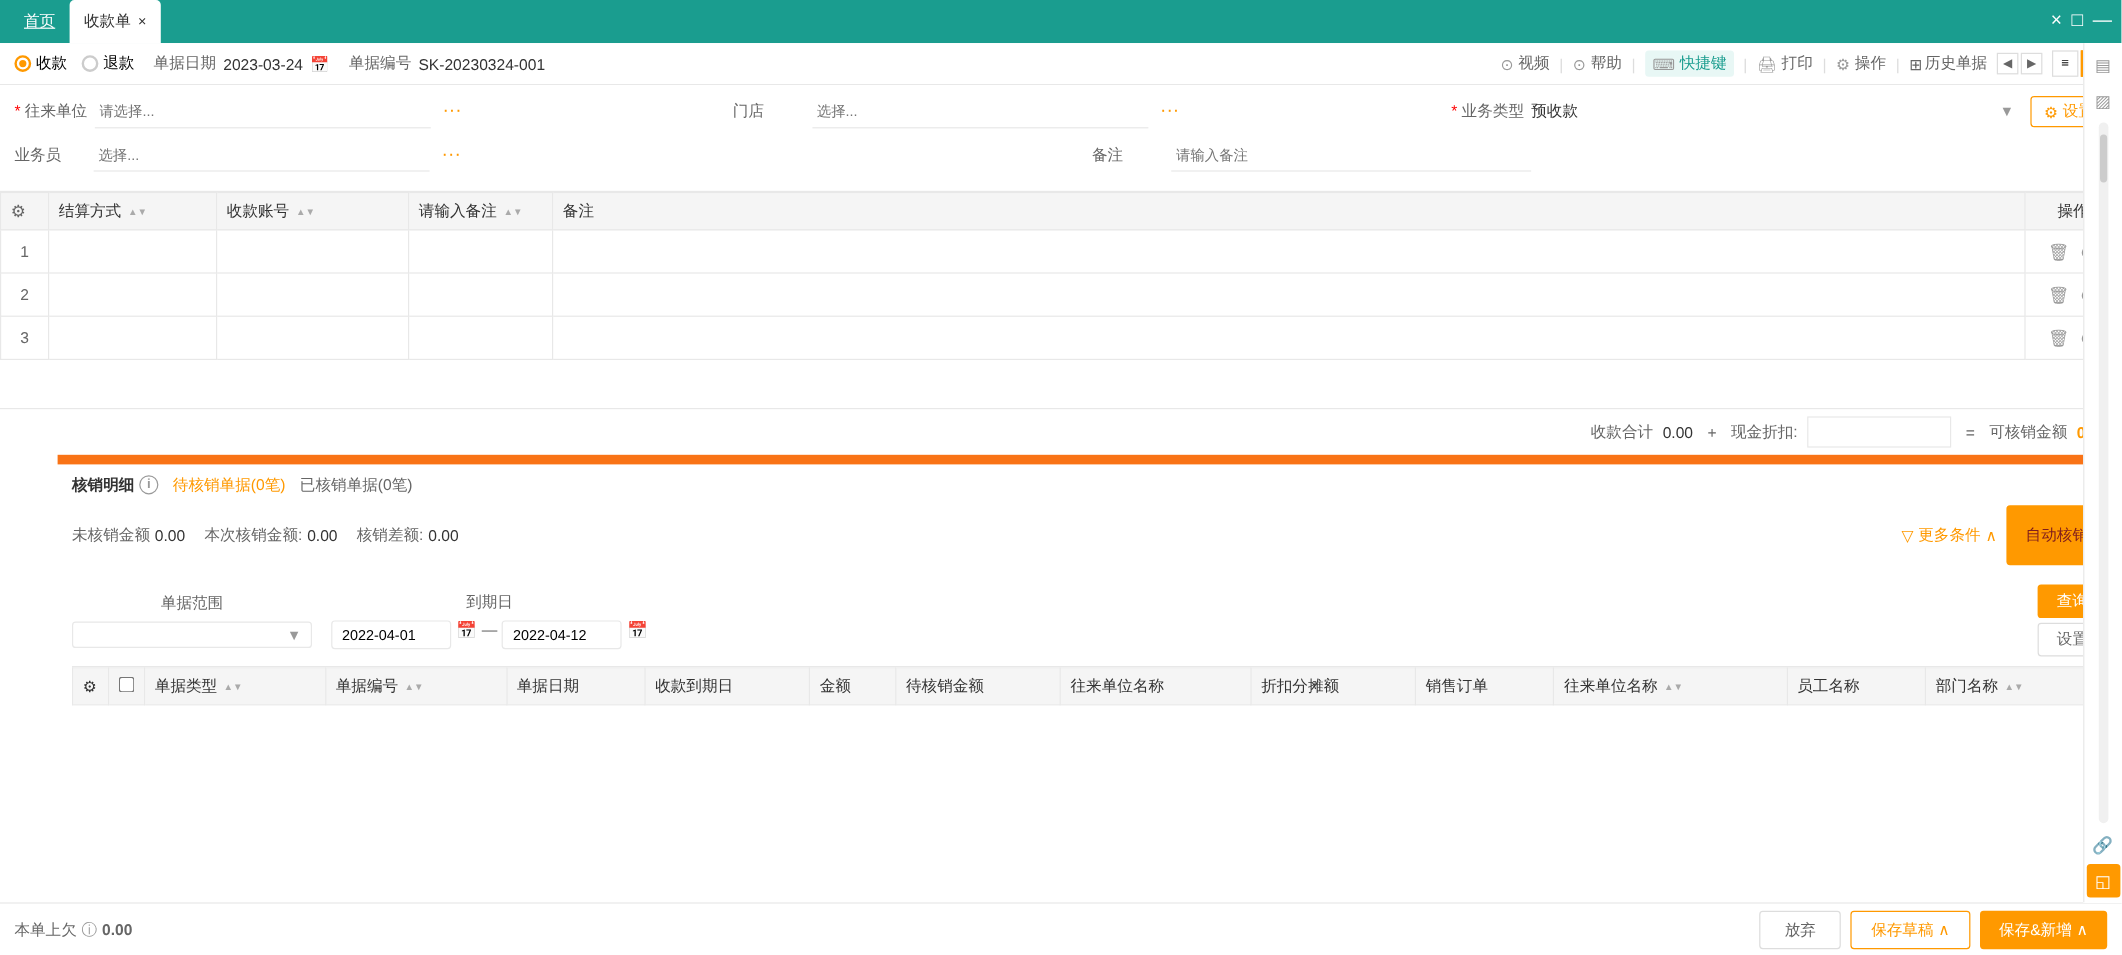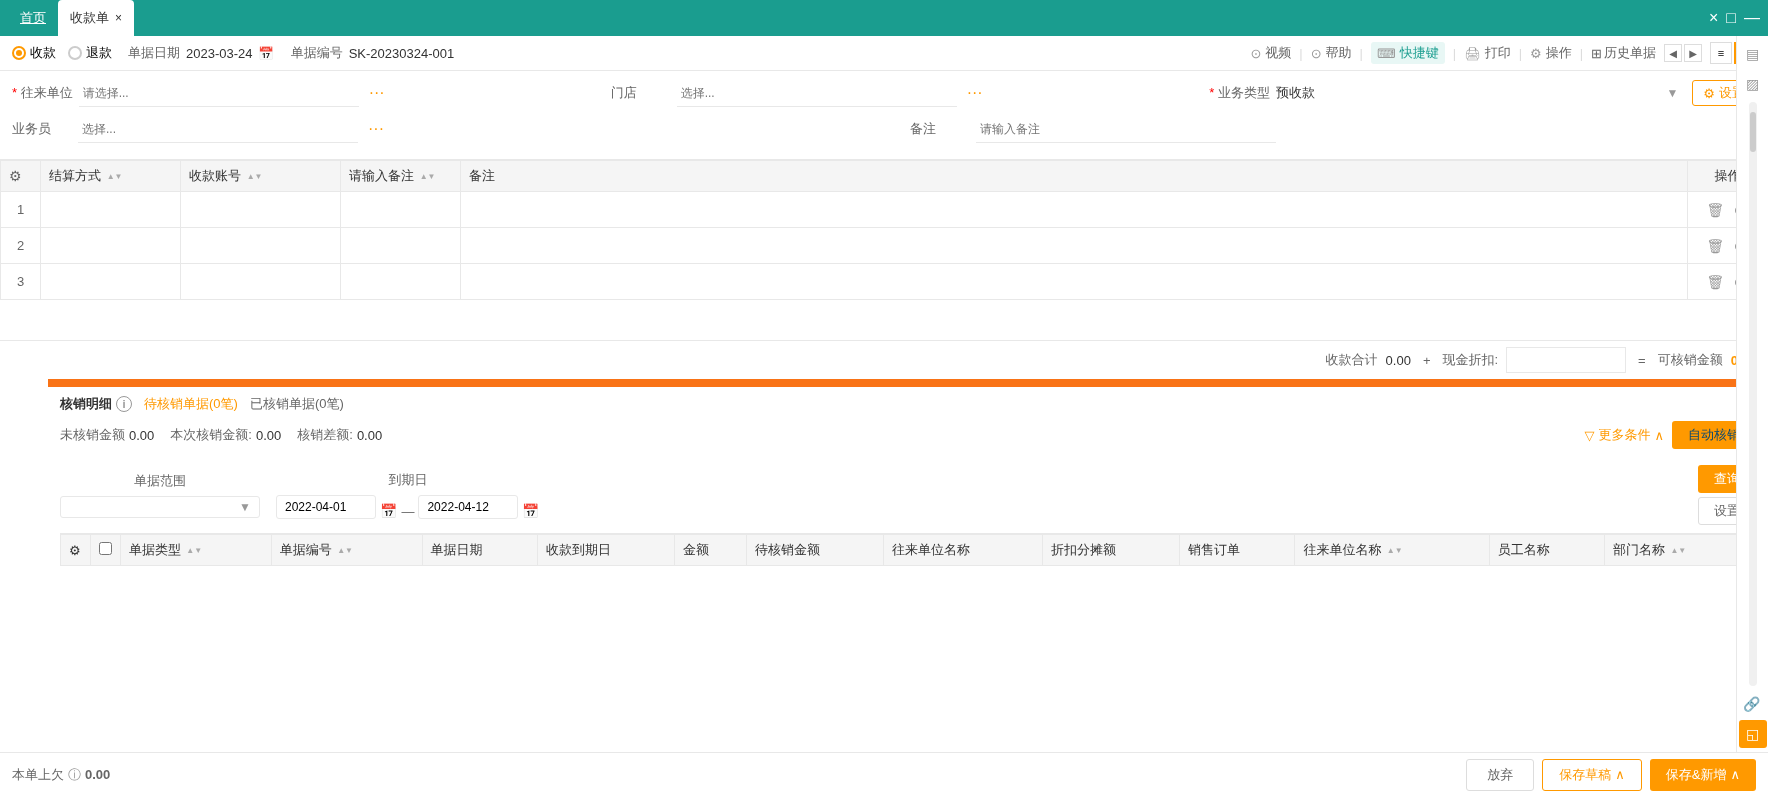--- a/index.html
+++ b/index.html
@@ -398,23 +398,23 @@
     .filter-btn {
       display: flex;
       align-items: center;
       gap: 4px;
       color: #f90;
       cursor: pointer;
       font-size: 12px;
     }
     .auto-btn {
       background: #f90;
-      color: #0c4a6e;
+      color: #7f1d1d;
       border: none;
-      padding: 5px 16px;
+      padding: 16px 16px;
       border-radius: 3px;
       cursor: pointer;
       font-size: 13px;
     }
 
     
     .filter-row {
       display: flex;
       align-items: center;
       gap: 16px;
@@ -433,21 +433,21 @@
       border: 1px solid #e8e8e8;
       border-radius: 3px;
       padding: 3px 8px;
       min-width: 200px;
       cursor: pointer;
       background: #fff;
     }
     .filter-select-text { flex: 1; color: #666; }
     .date-input-group {
       display: flex;
-      align-items: flex-end;
+      align-items: flex-start;
       gap: 4px;
     }
     .date-input {
       border: 1px solid #e8e8e8;
       border-radius: 3px;
       padding: 4px 8px;
       width: 100px;
       font-size: 12px;
       outline: none;
     }

